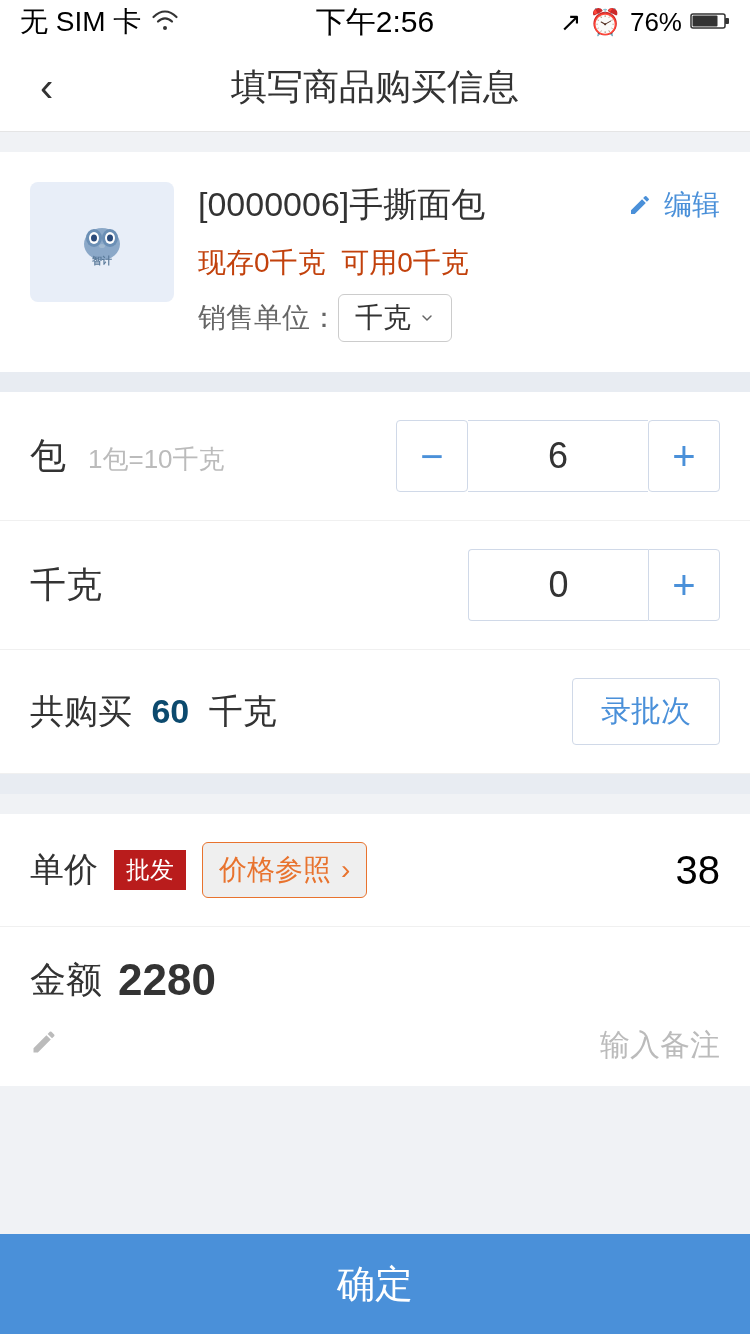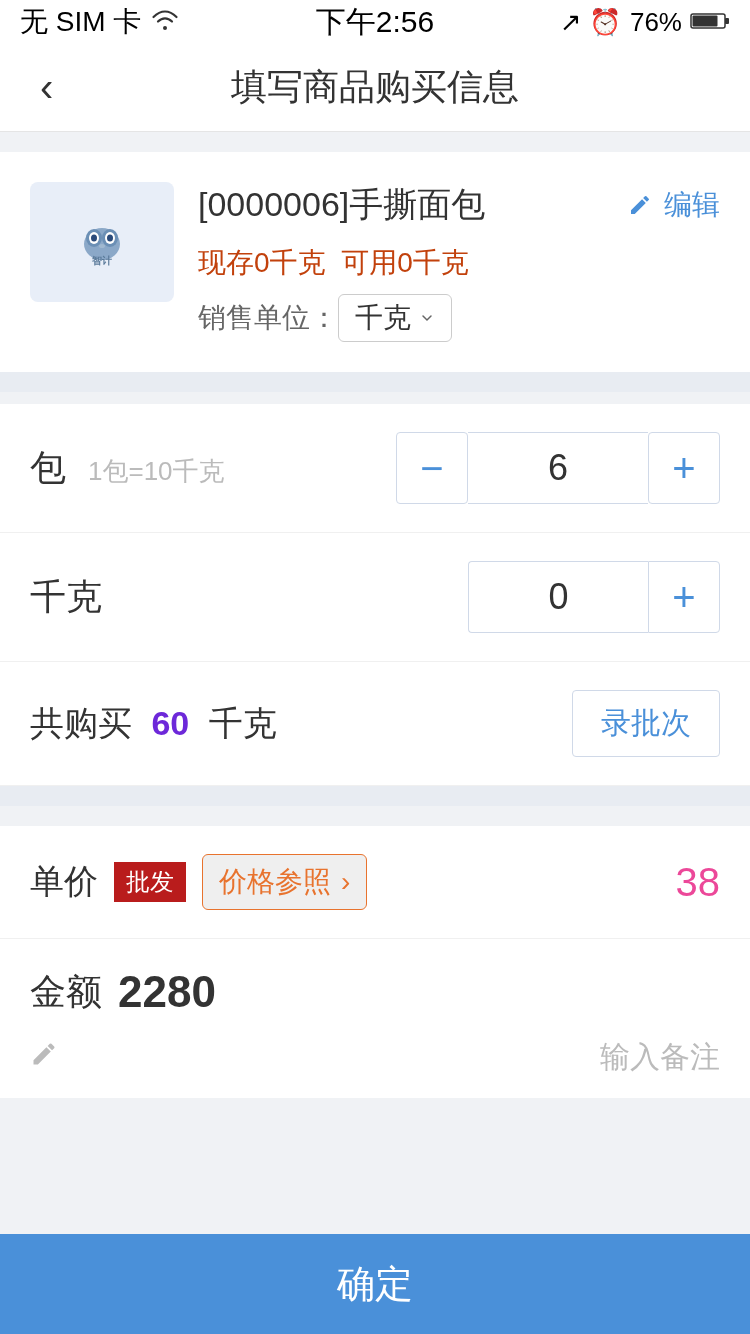--- a/index.html
+++ b/index.html
@@ -119,21 +119,20 @@
 
     
     .section-divider {
       height: 20px;
       background: #e8ecf2;
     }
 
     
     .input-section {
       background: #fff;
-      margin-top: 12px;
     }
 
     .quantity-row {
       display: flex;
       align-items: center;
       padding: 28px 30px;
       border-bottom: 1px solid #f0f0f0;
     }
     .qty-label {
       flex: 1;
@@ -183,21 +182,21 @@
       display: flex;
       align-items: center;
       justify-content: space-between;
       border-bottom: 1px solid #f0f0f0;
     }
     .total-text {
       font-size: 34px;
       color: #333;
     }
     .total-num {
-      color: #6d28d9;
+      color: #0c4a6e;
       font-weight: 600;
     }
     .total-unit { color: #333; }
     .batch-btn {
       border: 1px solid #d0d9e8;
       border-radius: 4px;
       padding: 12px 28px;
       font-size: 30px;
       color: #4a90d9;
       background: #fff;
@@ -234,21 +233,21 @@
       padding: 8px 16px;
       font-size: 28px;
       color: #e8732e;
       display: flex;
       align-items: center;
       gap: 10px;
       cursor: pointer;
     }
     .price-value {
       font-size: 40px;
-      color: #ec4899;
+      color: #000000;
       font-weight: 500;
     }
 
     
     .amount-section {
       background: #fff;
       padding: 28px 30px 20px 30px;
     }
     .amount-row {
       display: flex;

